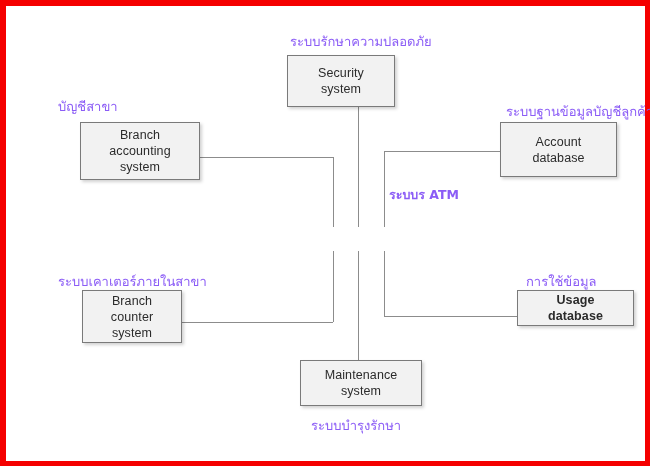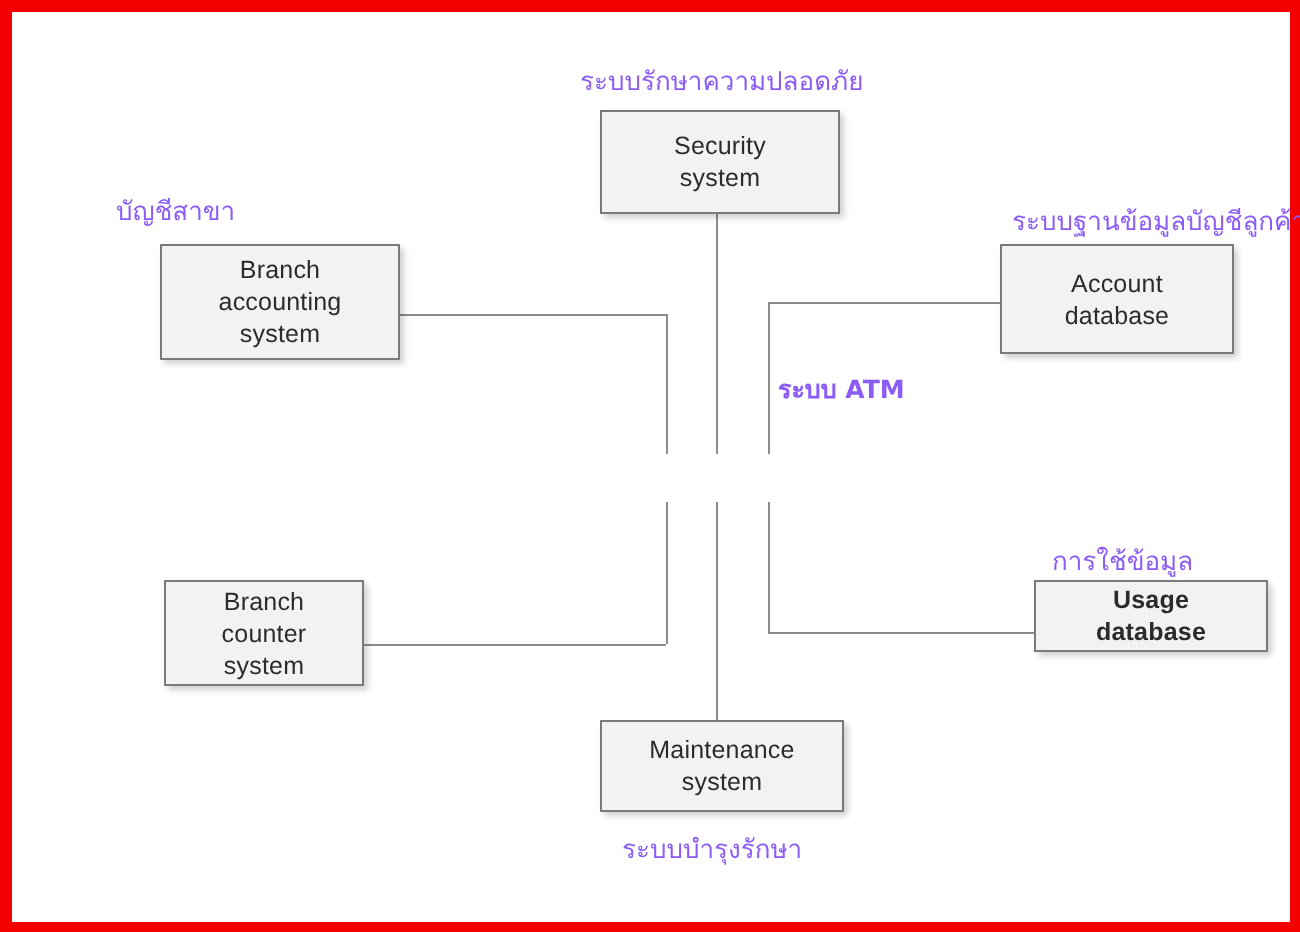--- a/index.html
+++ b/index.html
@@ -99,28 +99,29 @@
 
     <div class="line h" style="left:378px; top:310px; width:133px;"></div>
     <div class="line v" style="left:378px; top:245px; height:65px;"></div>
 
     <div class="annot" style="left:284px; top:28px;">ระบบรักษาความปลอดภัย</div>
 
     <div class="annot" style="left:52px; top:93px;">บัญชีสาขา</div>
 
     <div class="annot" style="left:500px; top:98px;">ระบบฐานข้อมูลบัญชีลูกค้า</div>
 
-    <div class="annot atm" style="left:383px; top:181px;">ระบบ ATM</div>
+    <div class="annot atm" style="left:383px; top:181px;">ระบบร ATM</div>
 
+    <div class="annot" style="left:52px; top:268px;">ระบบเคาเตอร์ภายในสาขา</div>
 
     <div class="annot" style="left:520px; top:268px;">การใช้ข้อมูล</div>
 
     <div class="annot" style="left:305px; top:412px;">ระบบบำรุงรักษา</div>
 
-    <div class="box" style="left:294px; top:49px; width:120px; height:52px;align-items:center;">
+    <div class="box" style="left:281px; top:49px; width:108px; height:52px;align-items:center;">
       <span>Security
 system</span>
     </div>
 
     <div class="box" style="left:74px; top:116px; width:120px; height:58px;">
       <span>Branch
 accounting
 system</span>
     </div>
 

